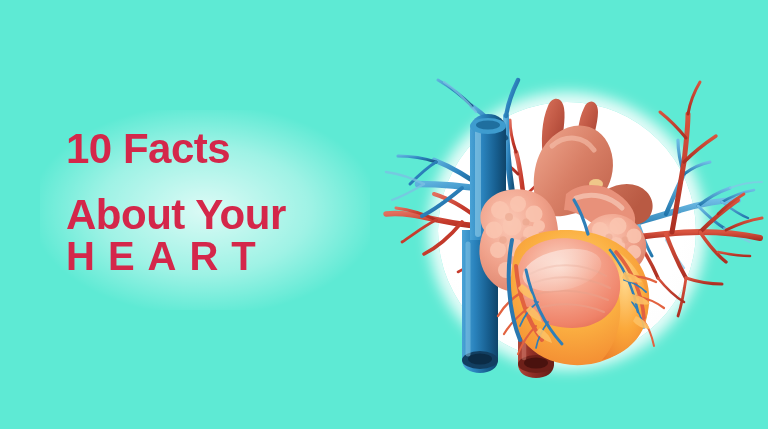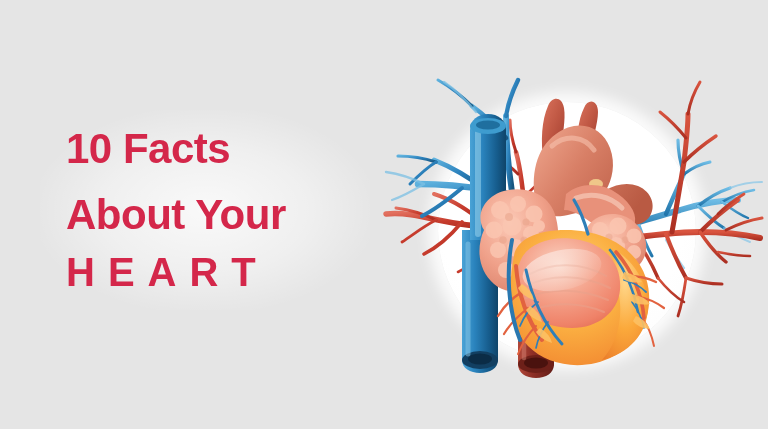--- a/index.html
+++ b/index.html
@@ -4,21 +4,21 @@
 <title>10 Facts About Your Heart</title>
 <style>
   * { margin:0; padding:0; box-sizing:border-box; }
   html,body{
     width:768px; height:429px; overflow:hidden;
     font-family:"Liberation Sans", sans-serif;
   }
   #banner{
     position:relative;
     width:768px; height:429px;
-    background:#e5e5e5;
+    background:#5eead4;
     overflow:hidden;
   }
 
   
   #text-glow{
     position:absolute;
     left:40px; top:110px;
     width:330px; height:200px;
     background:radial-gradient(ellipse at 50% 50%,
         rgba(255,255,255,0.78) 0%,
@@ -41,21 +41,20 @@
     -webkit-font-smoothing:antialiased;
   }
   .hl-1, .hl-2{
     font-size:42px;
     letter-spacing:-0.5px;
   }
   .hl-2{ margin-top:24px; }
   .hl-3{
     font-size:40px;
     letter-spacing:13px;
-    margin-top:16px;
   }
 
   
   #heart-figure{
     position:absolute;
     left:366px; top:34px;
     width:402px; height:360px;
   }
   #white-disc{
     position:absolute;

